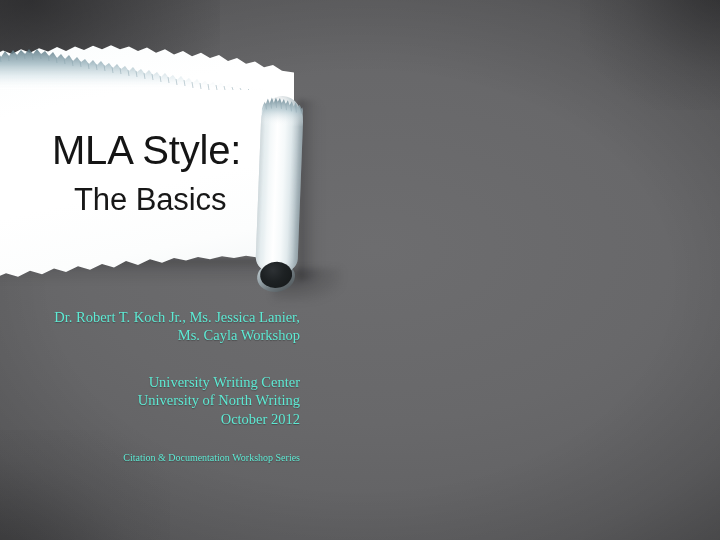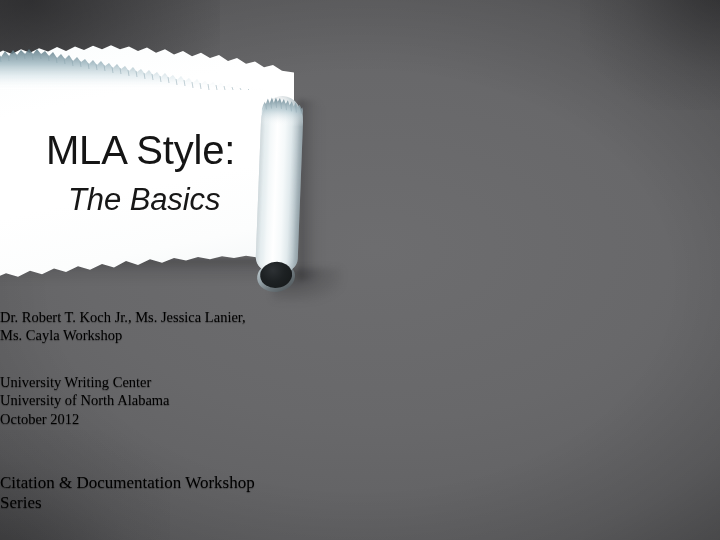--- a/index.html
+++ b/index.html
@@ -237,21 +237,21 @@
     background: linear-gradient(to bottom,
       rgba(25,25,27,0.34) 0%,
       rgba(50,50,52,0.14) 50%,
       rgba(70,70,72,0) 100%);
     filter: blur(2px);
   }
 
   
   .title-block {
     position: absolute;
-    left: 46px;
+    left: 52px;
     top: 130px;
     z-index: 6;
   }
   .title-main {
     margin: 0;
     font-family: "Liberation Sans", sans-serif;
     font-size: 40px;
     font-weight: 400;
     color: #151515;
     letter-spacing: -0.2px;
@@ -260,50 +260,49 @@
   }
   .title-sub {
     margin: 14px 0 0 22px;
     font-family: "Liberation Sans", sans-serif;
     font-size: 31px;
     font-weight: 400;
     color: #171717;
     letter-spacing: -0.1px;
     line-height: 1.0;
     white-space: nowrap;
-    font-style: italic;
   }
 
   
   .byline {
     position: absolute;
     left: 0;
     top: 308px;
     width: 300px;
-    text-align: left;
+    text-align: right;
     font-family: "Liberation Serif", serif;
-    color: #000000;
+    color: #5eead4;
     z-index: 6;
   }
   .byline .authors {
     font-size: 14.5px;
     line-height: 1.27;
     margin: 0;
     text-shadow: 0 1px 1px rgba(0,0,0,0.30);
   }
   .byline .org {
     font-size: 14.5px;
     line-height: 1.27;
     margin: 28px 0 0 0;
     text-shadow: 0 1px 1px rgba(0,0,0,0.30);
   }
   .byline .series {
-    font-size: 17px;
+    font-size: 10px;
     line-height: 1.2;
-    margin: 45px 0 0 0;
+    margin: 24px 0 0 0;
     text-shadow: 0 1px 1px rgba(0,0,0,0.30);
   }
 </style>
 </head>
 <body>
 
 <div id="slide">
 
   <div class="bg-base"></div>
   <div class="bg-vignette"></div>
@@ -415,19 +414,19 @@
     <h2 class="title-sub">The Basics</h2>
   </div>
 
   <div class="byline">
     <p class="authors">
       <span>Dr. Robert T. Koch Jr., Ms. Jessica Lanier,</span><br>
       <span>Ms. Cayla Workshop</span>
     </p>
     <p class="org">
       <span>University Writing Center</span><br>
-      <span>University of North Alabama</span><br>
+      <span>University of North Writing</span><br>
       <span>October 2012</span>
     </p>
     <p class="series">Citation &amp; Documentation Workshop Series</p>
   </div>
 
 </div>
 
 </body></html>

